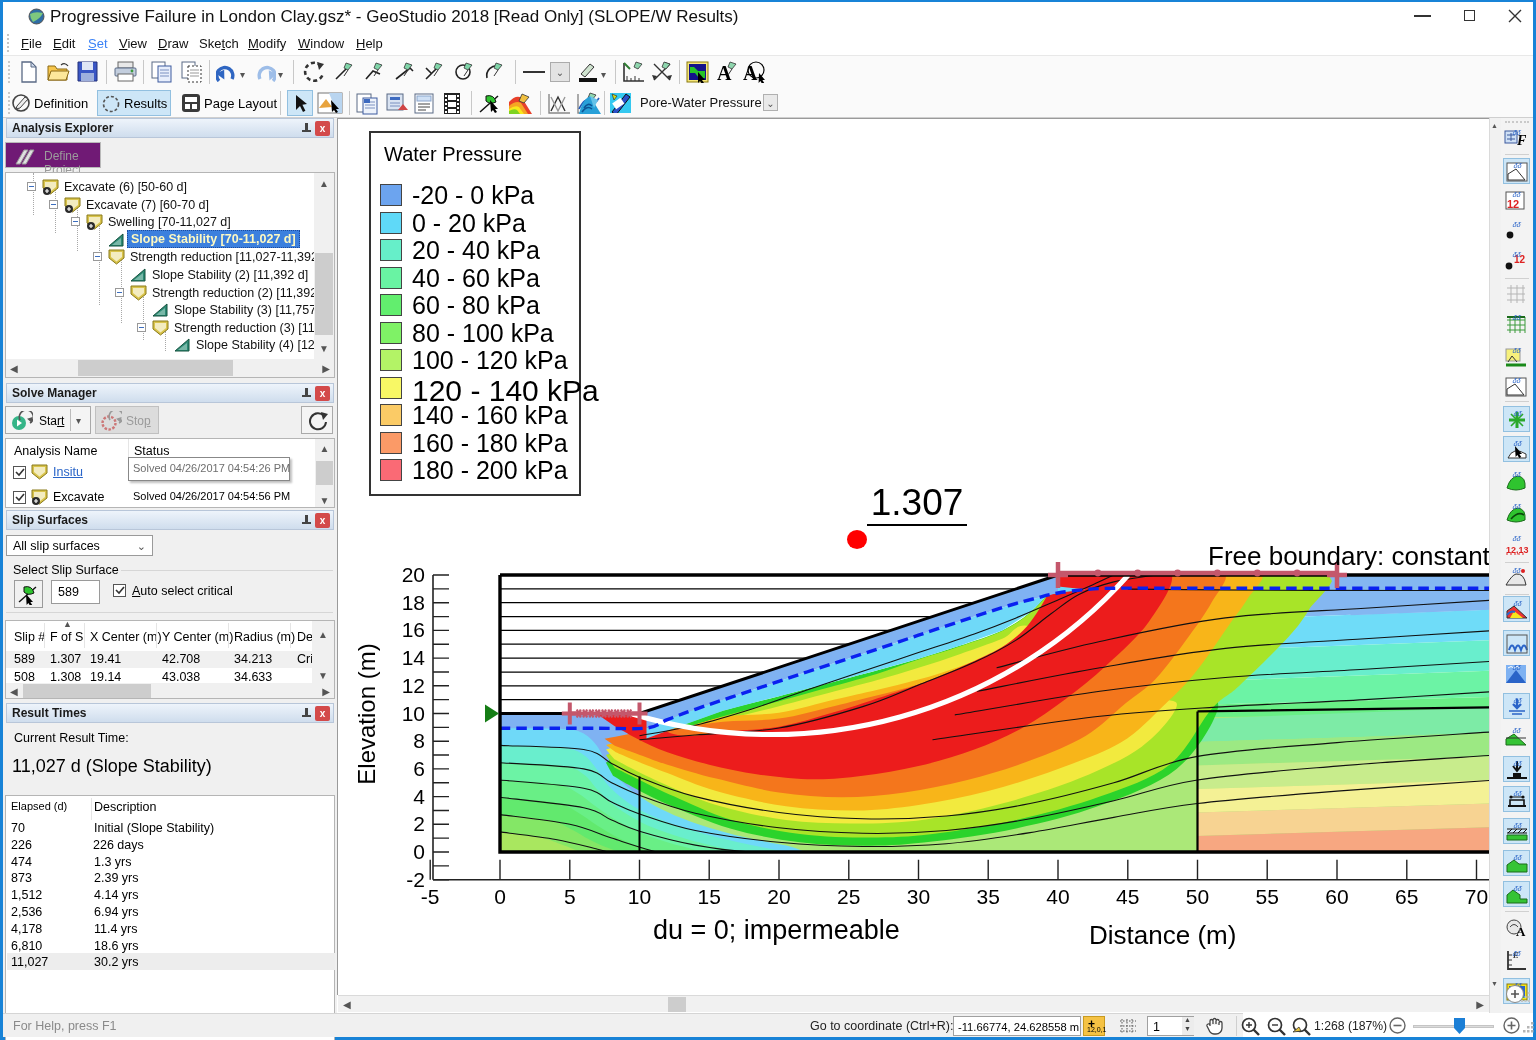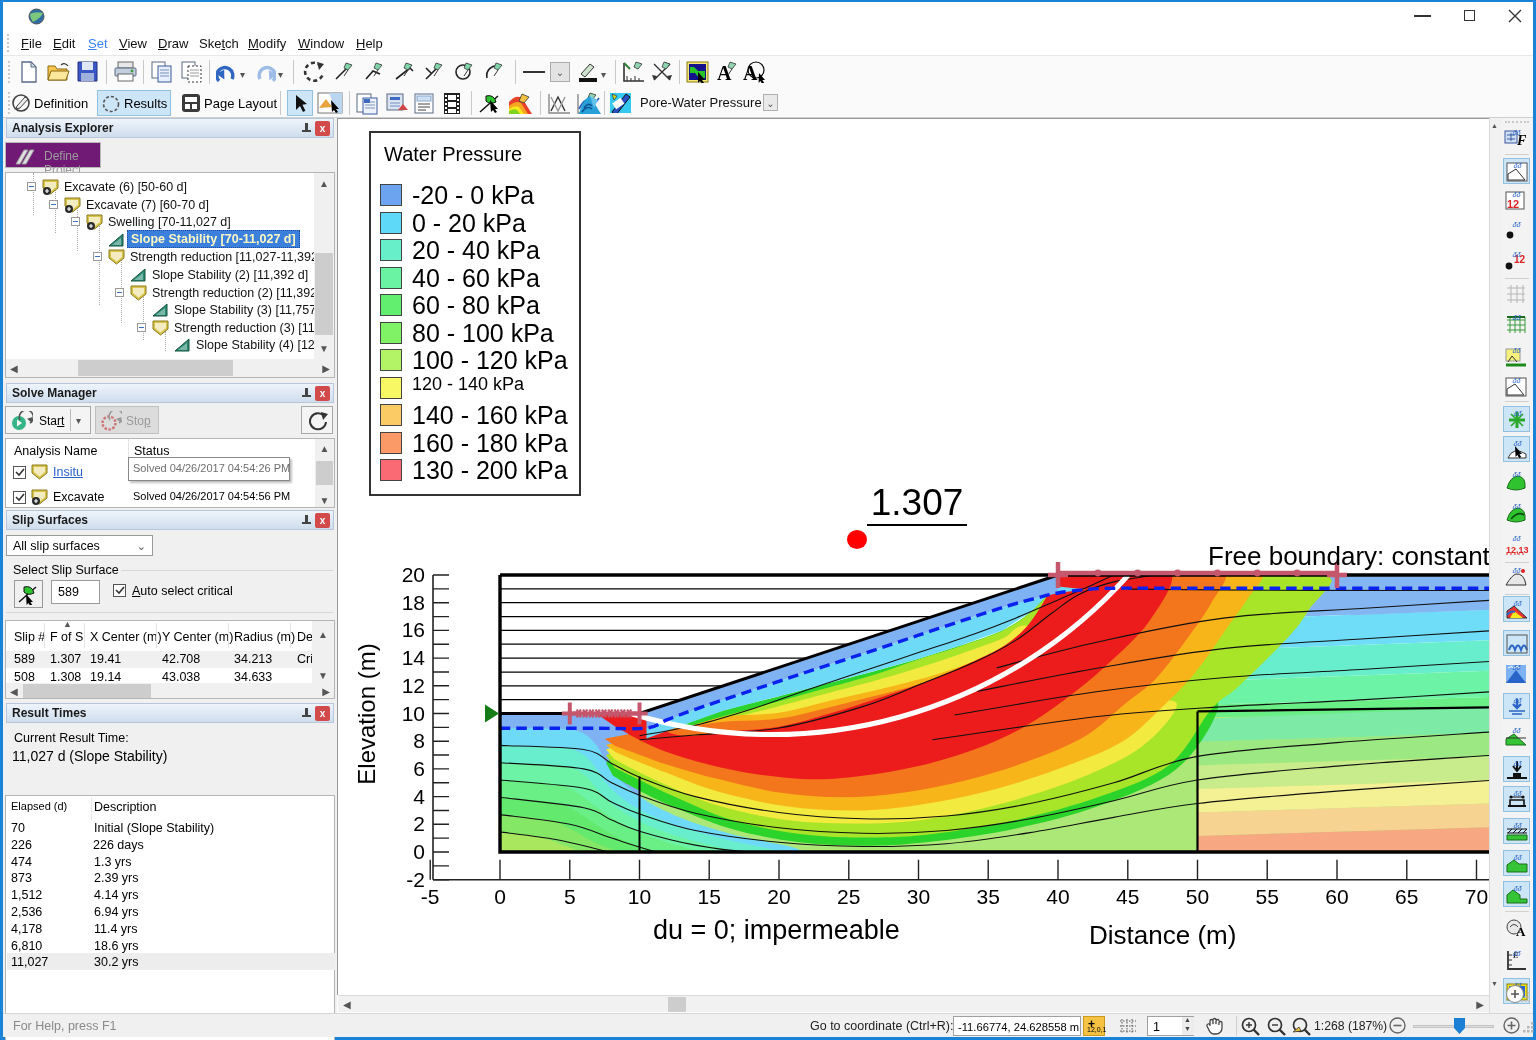--- a/index.html
+++ b/index.html
@@ -17,20 +17,21 @@
 <div class="abs" style="left:0;top:0;width:3px;height:1040px;background:#1883d7"></div>
 <div class="abs" style="right:0;top:0;width:3px;height:1040px;background:#1883d7"></div>
 <div class="abs" style="left:0;bottom:0;width:1536px;height:3px;background:#1883d7"></div>
 
 <div class="abs" style="left:3px;top:2px;width:1530px;height:28px;background:#fff">
  <svg class="abs" style="left:25px;top:6px" width="17" height="17">
       <circle cx="8.5" cy="8.5" r="7.5" fill="#2e6da4"></circle>
       <path d="M2,6 Q7,3 15,5 Q12,11 5,14 Q2,10 2,6" fill="#7ec87e"></path>
       <circle cx="8.5" cy="8.5" r="7.5" fill="none" stroke="#555"></circle>
     </svg>
+ <div class="abs" style="left:47px;top:5px;font-size:17px;color:#111">Progressive Failure in London Clay.gsz* - GeoStudio 2018 [Read Only] (SLOPE/W Results)</div>
  <div class="abs" style="left:1411px;top:13px;width:17px;height:2px;background:#333"></div>
  <div class="abs" style="left:1461px;top:8px;width:11px;height:11px;border:1.5px solid #333"></div>
  <svg class="abs" style="left:1505px;top:7px" width="14" height="14">
       <path d="M1,1 L13,13 M13,1 L1,13" stroke="#333" stroke-width="1.4"></path>
     </svg>
 </div>
 
 <div class="abs" style="left:3px;top:30px;width:1530px;height:26px;background:#fff;border-bottom:1px solid #e8e8e8">
  <div class="abs" style="left:4px;top:4px;width:2px;height:18px;border-left:2px dotted #c5c5c5"></div>
  <span class="abs" style="left:18px;top:6px;font-size:13px;color:#111"><u>F</u>ile</span>
@@ -506,21 +507,21 @@
 <div class="abs" style="left:0;top:62px;width:328px;height:16px;background:#f0f0f0">
           <span class="scroll-arrow" style="position:absolute;left:4px;top:3px">◀</span>
           <div class="abs" style="left:17px;top:1px;width:128px;height:14px;background:#cdcdcd"></div>
           <span class="scroll-arrow" style="position:absolute;right:4px;top:3px">▶</span>
         </div>
 </div>
 </div>
 <div class="abs" style="left:0;top:585px;width:334px;height:310px">
 <div class="panel-title" style="top:0">Result Times<span class="pin" style="left:294px"></span><span class="xbtn" style="left:308px">x</span></div>
 <span class="abs" style="left:11px;top:28px;font-size:12.5px">Current Result Time:</span>
-<span class="abs" style="left:9px;top:45px;font-size:14px">11,027 d (Slope Stability)</span>
+<span class="abs" style="left:9px;top:53px;font-size:18px">11,027 d (Slope Stability)</span>
 <div class="abs" style="left:2px;top:92px;width:330px;height:333px;background:#fff;border:1px solid #b5b5b5">
 <span class="abs" style="left:5px;top:4px;font-size:11px">Elapsed (d)</span>
 <span class="abs" style="left:88px;top:4px;font-size:12.5px">Description</span>
 <div class="hdrline" style="left:85px;top:2px;height:22px"></div>
 <span class="abs" style="left:5px;top:25.0px;font-size:12.5px">70</span>
 <span class="abs" style="left:88px;top:25.0px;font-size:12.5px">Initial (Slope Stability)</span>
 <span class="abs" style="left:5px;top:41.8px;font-size:12.5px">226</span>
 <span class="abs" style="left:87px;top:41.8px;font-size:12.5px">226 days</span>
 <span class="abs" style="left:5px;top:58.6px;font-size:12.5px">474</span>
 <span class="abs" style="left:88px;top:58.6px;font-size:12.5px">1.3 yrs</span>
@@ -533,21 +534,21 @@
 <span class="abs" style="left:5px;top:125.80000000000001px;font-size:12.5px">4,178</span>
 <span class="abs" style="left:88px;top:125.80000000000001px;font-size:12.5px">11.4 yrs</span>
 <span class="abs" style="left:5px;top:142.60000000000002px;font-size:12.5px">6,810</span>
 <span class="abs" style="left:88px;top:142.60000000000002px;font-size:12.5px">18.6 yrs</span>
 <div class="abs" style="left:1px;top:157.4px;width:328px;height:17px;background:#ededed"></div>
 <span class="abs" style="left:5px;top:159.4px;font-size:12.5px">11,027</span>
 <span class="abs" style="left:88px;top:159.4px;font-size:12.5px">30.2 yrs</span>
 </div>
 </div>
 </div>
-<div class="abs" style="left:3px;top:1013px;width:1530px;height:24px;background:#f0f0f0;border-top:1px solid #d5d5d5">
+<div class="abs" style="left:3px;top:1013px;width:1240px;height:24px;background:#f0f0f0;border-top:1px solid #d5d5d5">
 <span class="abs" style="left:10px;top:5px;font-size:12.5px;color:#8a8a8a">For Help, press F1</span>
 <span class="abs" style="left:807px;top:5px;font-size:12.5px;color:#222">Go to coordinate (Ctrl+R):</span>
 <div class="abs" style="left:950px;top:2px;width:128px;height:20px;background:#fff;border:1px solid #a0a0a0;overflow:hidden">
       <span class="abs" style="left:4px;top:4px;font-size:11.2px;white-space:nowrap">-11.66774, 24.628558 m</span>
     </div>
 <div class="abs" style="left:1080px;top:2px;width:22px;height:20px;background:#f5c244;border:1px solid #c89a20">
       <span class="abs" style="left:4px;top:0px;font-size:12px;font-weight:bold">+</span>
       <span class="abs" style="left:3px;top:9px;font-size:7px">12,0,1</span>
     </div>
 <svg class="abs" style="left:1115px;top:3px" width="20" height="18">
@@ -736,27 +737,27 @@
 <div class="abs" style="left:41px;top:103.0px;font-size:25px;color:#000;white-space:nowrap">20 - 40 kPa</div>
 <div class="abs" style="left:9px;top:133.5px;width:22px;height:22px;background:#69f3a3;border:1px solid #444"></div>
 <div class="abs" style="left:41px;top:130.5px;font-size:25px;color:#000;white-space:nowrap">40 - 60 kPa</div>
 <div class="abs" style="left:9px;top:161.0px;width:22px;height:22px;background:#62ee6e;border:1px solid #444"></div>
 <div class="abs" style="left:41px;top:158.0px;font-size:25px;color:#000;white-space:nowrap">60 - 80 kPa</div>
 <div class="abs" style="left:9px;top:188.5px;width:22px;height:22px;background:#7ff266;border:1px solid #444"></div>
 <div class="abs" style="left:41px;top:185.5px;font-size:25px;color:#000;white-space:nowrap">80 - 100 kPa</div>
 <div class="abs" style="left:9px;top:216.0px;width:22px;height:22px;background:#b3f366;border:1px solid #444"></div>
 <div class="abs" style="left:41px;top:213.0px;font-size:25px;color:#000;white-space:nowrap">100 - 120 kPa</div>
 <div class="abs" style="left:9px;top:243.5px;width:22px;height:22px;background:#f8f865;border:1px solid #444"></div>
-<div class="abs" style="left:41px;top:240.5px;font-size:18px;color:#000;white-space:nowrap">120 - 140 kPa</div>
+<div class="abs" style="left:41px;top:240.5px;font-size:30px;color:#000;white-space:nowrap">120 - 140 kPa</div>
 <div class="abs" style="left:9px;top:271.0px;width:22px;height:22px;background:#fbcb66;border:1px solid #444"></div>
 <div class="abs" style="left:41px;top:268.0px;font-size:25px;color:#000;white-space:nowrap">140 - 160 kPa</div>
 <div class="abs" style="left:9px;top:298.5px;width:22px;height:22px;background:#fb9a67;border:1px solid #444"></div>
 <div class="abs" style="left:41px;top:295.5px;font-size:25px;color:#000;white-space:nowrap">160 - 180 kPa</div>
 <div class="abs" style="left:9px;top:326.0px;width:22px;height:22px;background:#fa6a75;border:1px solid #444"></div>
-<div class="abs" style="left:41px;top:323.0px;font-size:25px;color:#000;white-space:nowrap">130 - 200 kPa</div>
+<div class="abs" style="left:41px;top:323.0px;font-size:25px;color:#000;white-space:nowrap">180 - 200 kPa</div>
 </div>
 <div class="abs" style="left:528px;top:362px;width:100px;text-align:center;font-size:37px;color:#000;border-bottom:2.5px solid #000;padding-bottom:0px">1.307</div>
 <div class="abs" style="left:508px;top:410px;width:20px;height:19px;border-radius:50%;background:#f00"></div>
 <div class="abs" style="left:869px;top:421px;font-size:26px;color:#000;white-space:nowrap">Free boundary: constant pressure</div>
 <div class="abs" style="left:314px;top:795px;font-size:27px;font-weight:500;color:#000;white-space:nowrap">du = 0; impermeable</div>
 <div class="abs" style="left:750px;top:800px;font-size:26px;color:#000;white-space:nowrap">Distance (m)</div>
 <div class="abs" style="left:-43px;top:580px;font-size:24px;color:#000;white-space:nowrap;transform:rotate(-90deg)">Elevation (m)</div>
 </div>
 </div>
 <div class="abs" style="left:338px;top:995px;width:1151px;height:17px;background:#f1f1f1;border-top:1px solid #dadada">

